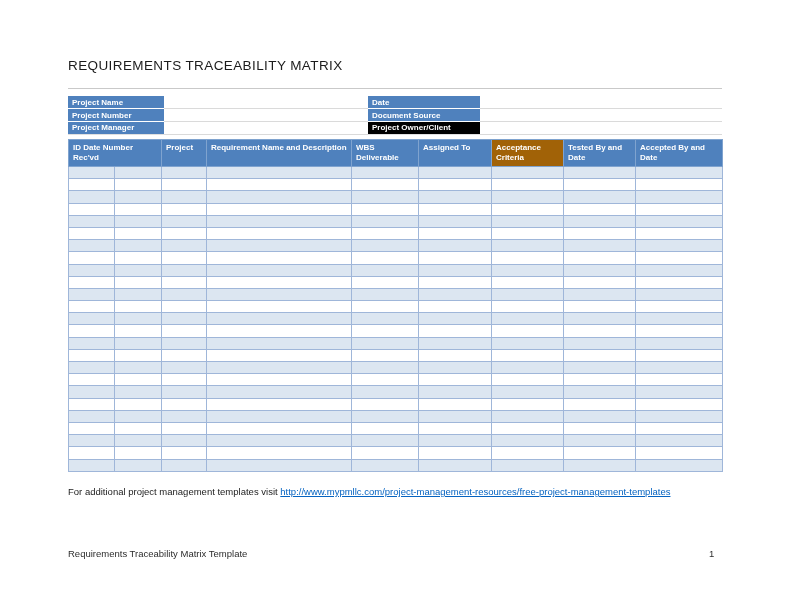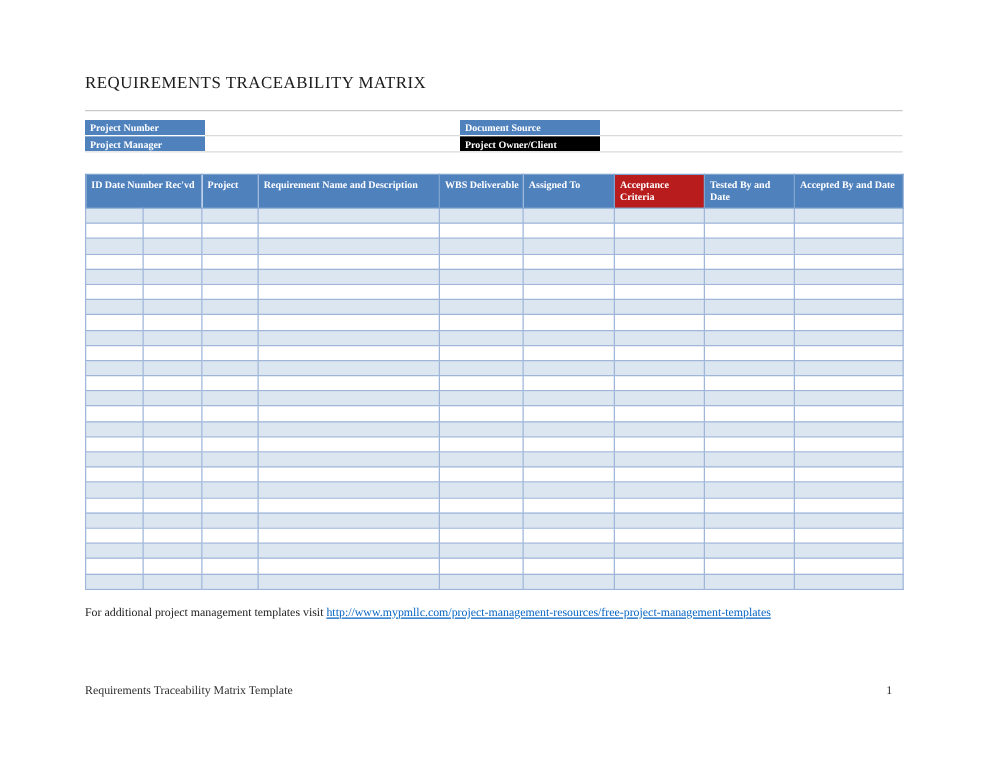--- a/index.html
+++ b/index.html
@@ -1,18 +1,18 @@
 <!DOCTYPE html>
 <html><head>
 <meta charset="utf-8">
 <style>
   html,body { margin:0; padding:0; background:#ffffff; }
   .page {
     position:relative; width:790px; height:610px; background:#ffffff;
-    font-family:Liberation Serif, serif; overflow:hidden;
+    font-family:Liberation Sans, sans-serif; overflow:hidden;
   }
   .doc-title {
     position:absolute; left:68px; top:58px;
     font-size:13.5px; letter-spacing:0.4px; color:#1c1c1c; font-weight:400;
   }
   .top-rule {
     position:absolute; left:68px; top:88px; width:654px; height:0;
     border-top:1px solid #c9c9c9;
   }
   table { border-collapse:collapse; table-layout:fixed; }
@@ -56,20 +56,26 @@
   <div class="top-rule"></div>
 
   <table class="info-table">
     <colgroup>
         <col style="width: 96px;">
         <col style="width: 204px;">
         <col style="width: 112px;">
         <col style="width: 242px;">
       </colgroup>
     <tbody>
+        <tr>
+          <td class="info-label" style="background: rgb(79, 129, 189);">Project Name</td>
+          <td class="info-value"></td>
+          <td class="info-label" style="background: rgb(79, 129, 189);">Date</td>
+          <td class="info-value"></td>
+        </tr>
         <tr>
           <td class="info-label" style="background: rgb(79, 129, 189);">Project Number</td>
           <td class="info-value"></td>
           <td class="info-label" style="background: rgb(79, 129, 189);">Document Source</td>
           <td class="info-value"></td>
         </tr>
         <tr>
           <td class="info-label" style="background: rgb(79, 129, 189);">Project Manager</td>
           <td class="info-value"></td>
           <td class="info-label" style="background: #000000;">Project Owner/Client</td>
@@ -90,21 +96,21 @@
         <col style="width: 72px;">
         <col style="width: 87px;">
       </colgroup>
     <thead>
         <tr>
           <th colspan="2" style="background: rgb(79, 129, 189);">ID Date Number Rec'vd</th>
           <th colspan="1" style="background: rgb(79, 129, 189);">Project</th>
           <th colspan="1" style="background: rgb(79, 129, 189);">Requirement Name and Description</th>
           <th colspan="1" style="background: rgb(79, 129, 189);">WBS Deliverable</th>
           <th colspan="1" style="background: rgb(79, 129, 189);">Assigned To</th>
-          <th colspan="1" style="background: #b91c1c;">Acceptance Criteria</th>
+          <th colspan="1" style="background: #a16207;">Acceptance Criteria</th>
           <th colspan="1" style="background: rgb(79, 129, 189);">Tested By and Date</th>
           <th colspan="1" style="background: rgb(79, 129, 189);">Accepted By and Date</th>
         </tr>
       </thead>
     <tbody>
         <tr>
           <td style="background: rgb(220, 230, 241); border-color: rgb(159, 182, 217);"></td>
           <td style="background: rgb(220, 230, 241); border-color: rgb(159, 182, 217);"></td>
           <td style="background: rgb(220, 230, 241); border-color: rgb(159, 182, 217);"></td>
           <td style="background: rgb(220, 230, 241); border-color: rgb(159, 182, 217);"></td>

